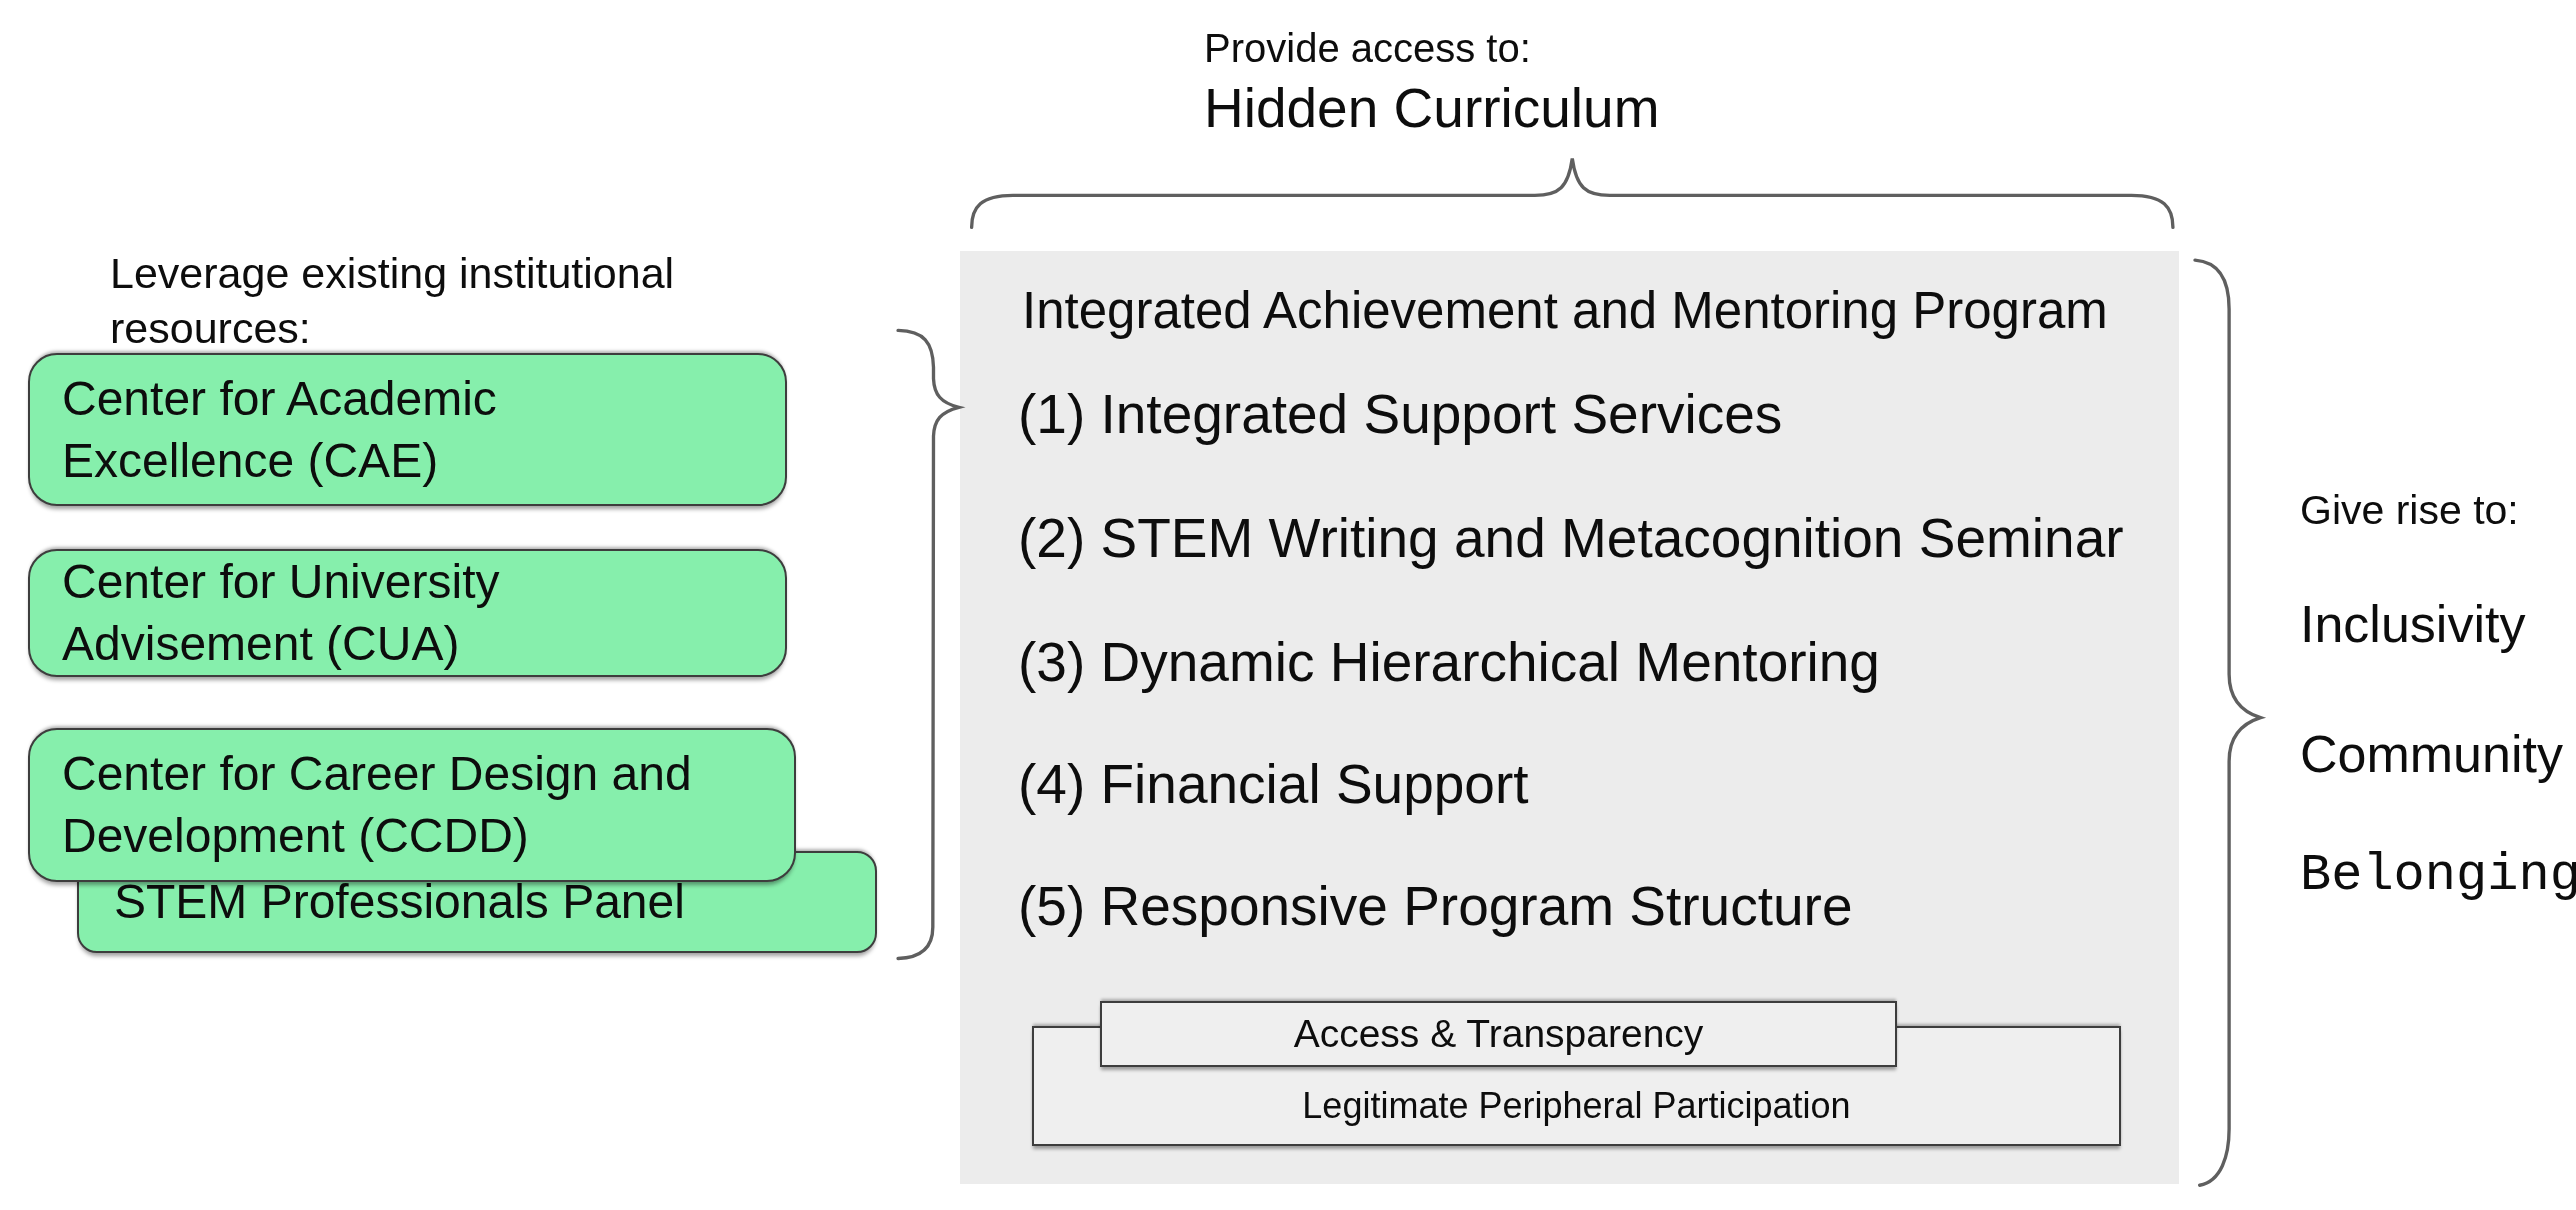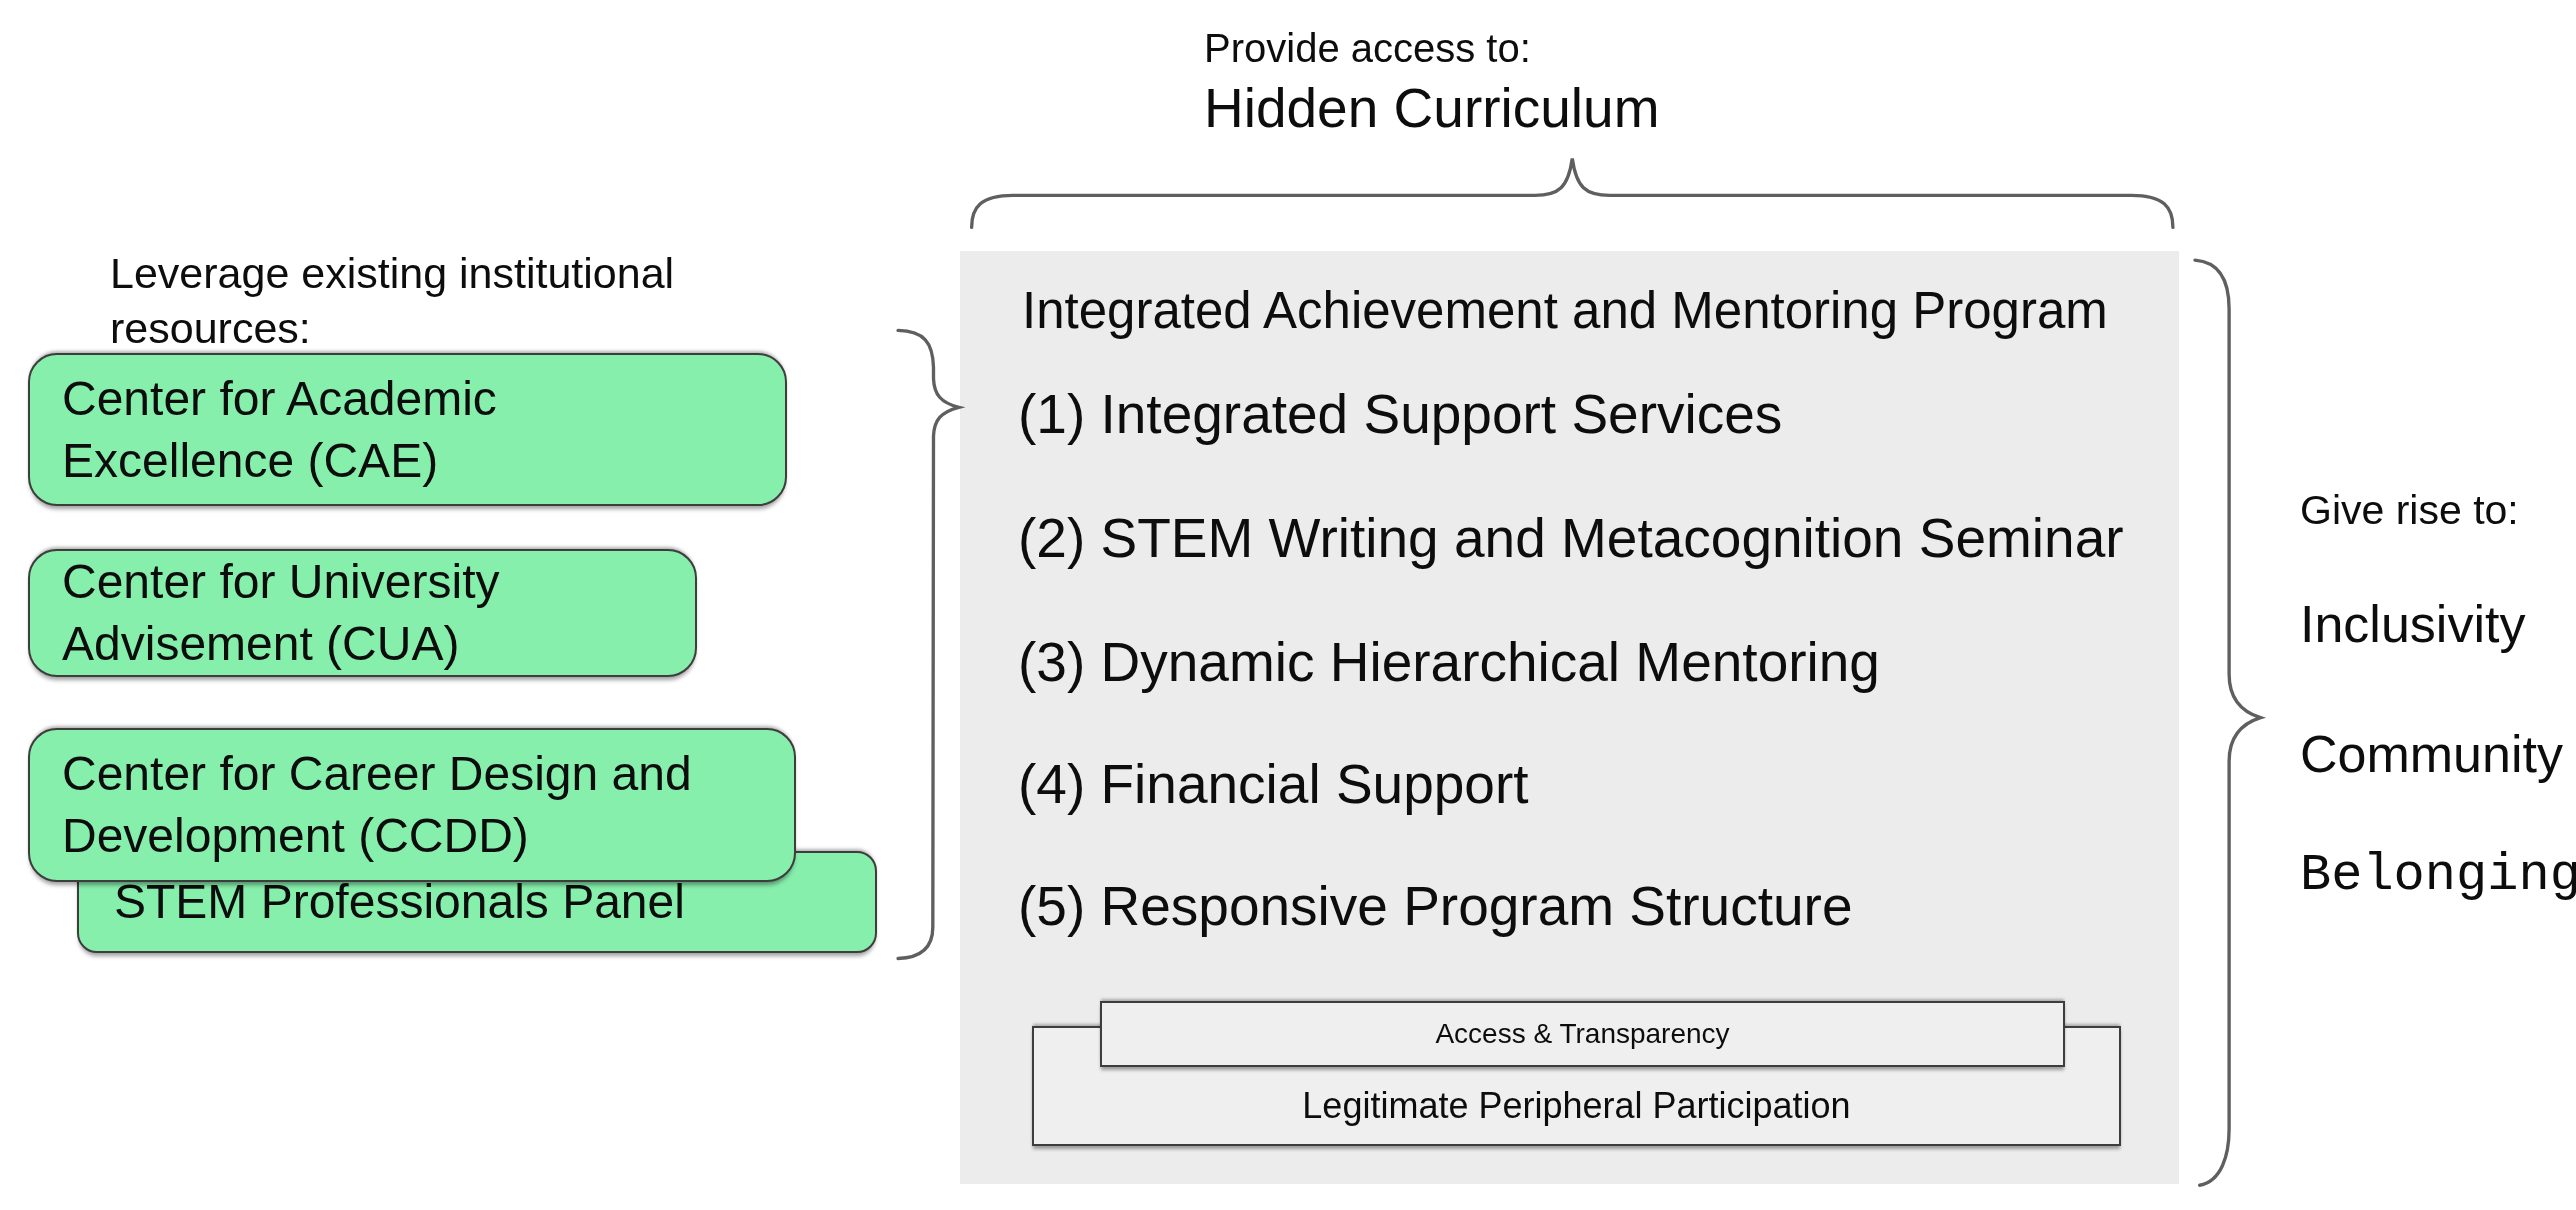--- a/index.html
+++ b/index.html
@@ -25,43 +25,43 @@
 
   
   .rbox {
     background:#86efac; border:2.7px solid #3d3d3d; border-radius:29px;
     display:flex; flex-direction:column; justify-content:center;
     padding-left:32px; font-size:48px; line-height:62px;
     box-shadow: 0 -4px 3.3px -2px rgba(0,0,0,0.30), 0 4.7px 4px -2px rgba(0,0,0,0.38);
     box-sizing:border-box;
   }
   .rbox-cae  { left:28px;  top:353px;  width:759px; height:153px; z-index:2; }
-  .rbox-cua  { left:28px;  top:549px;  width:669px; height:128px; z-index:2; }
+  .rbox-cua  { left:28px;  top:549px;  width:759px; height:128px; z-index:2; }
   .rbox-ccdd { left:28px;  top:728px; width:768px; height:154px; z-index:2; }
   .rbox-stem { left:77px; top:851px; width:800px; height:102px; z-index:1;
                border-radius:20px; padding-left:35px; }
 
   
   .panel { left:960px; top:251px; width:1219px; height:933px; background:#ececec; z-index:0; }
   .panel-title { left:1022px; top:281px; font-size:51px; line-height:60px; }
   .pitem { left:1018px; font-size:55px; line-height:67px; }
   .pitem-0 { top:381px; }
   .pitem-1 { top:505px; }
   .pitem-2 { top:629px; }
   .pitem-3 { top:751px; }
   .pitem-4 { top:873px; }
 
   
   .fbox {
     background:#efefef; border:2px solid #3d3d3d; box-sizing:border-box;
     display:flex; justify-content:center;
     box-shadow: 0 -3.3px 2.7px -1.3px rgba(0,0,0,0.28), 0 4px 3.3px -1.3px rgba(0,0,0,0.35);
   }
-  .fbox-access { left:1100px; top:1001px; width:965px; height:66px;  z-index:4;
-                 align-items:center; font-size:28px; }
+  .fbox-access { left:1100px; top:1001px; width:797px; height:66px;  z-index:4;
+                 align-items:center; font-size:39px; }
   .fbox-lpp    { left:1032px; top:1026px; width:1089px; height:120px; z-index:3;
                  align-items:flex-end; padding-bottom:8px; font-size:36px; line-height:60px; }
 
   
   .braces { left:0; top:0; width:2576px; height:1210px; z-index:5; pointer-events:none; }
   .braces path { fill:none; stroke:#5f5f5f; stroke-width:5; stroke-linecap:round; }
 </style>
 </head>
 <body>
 

